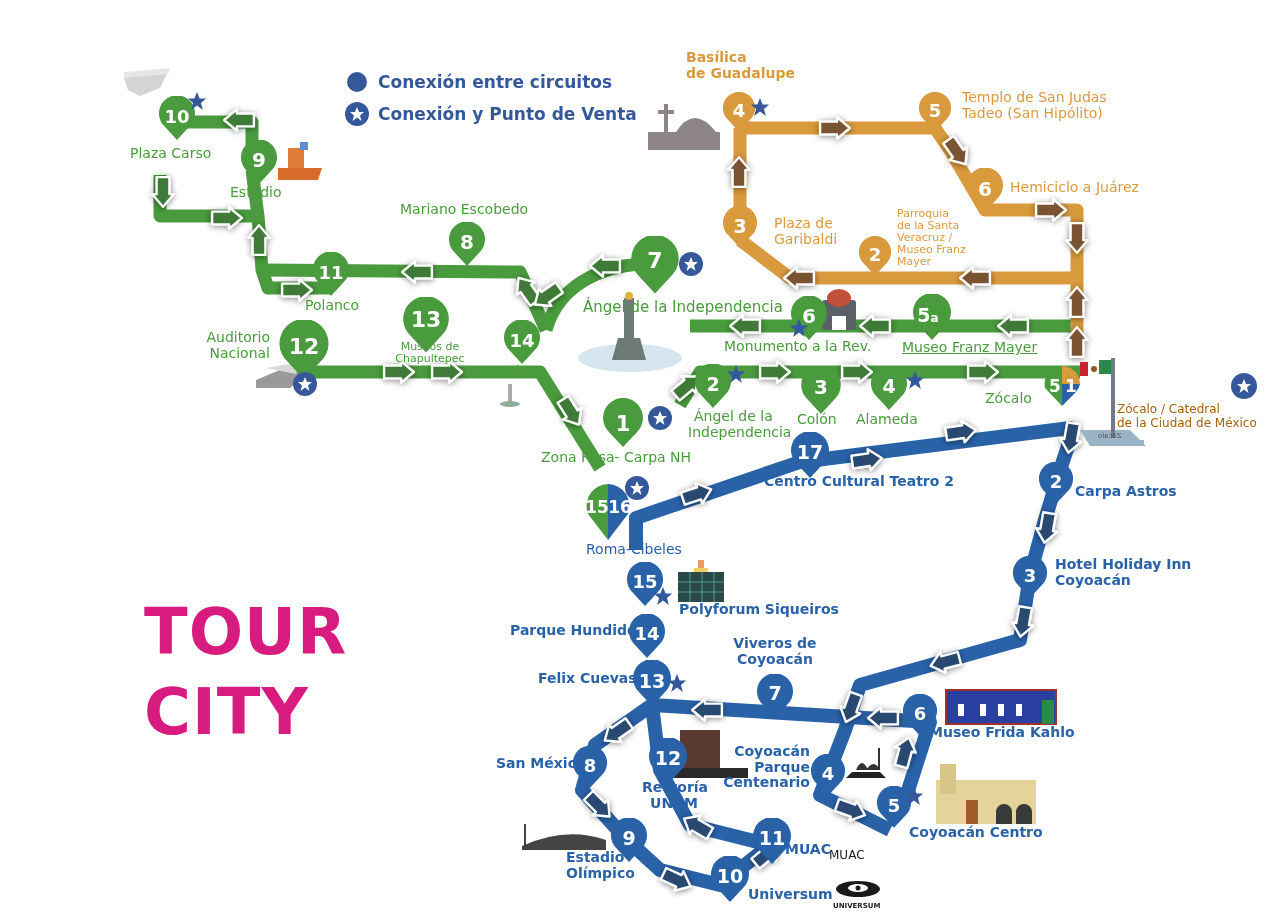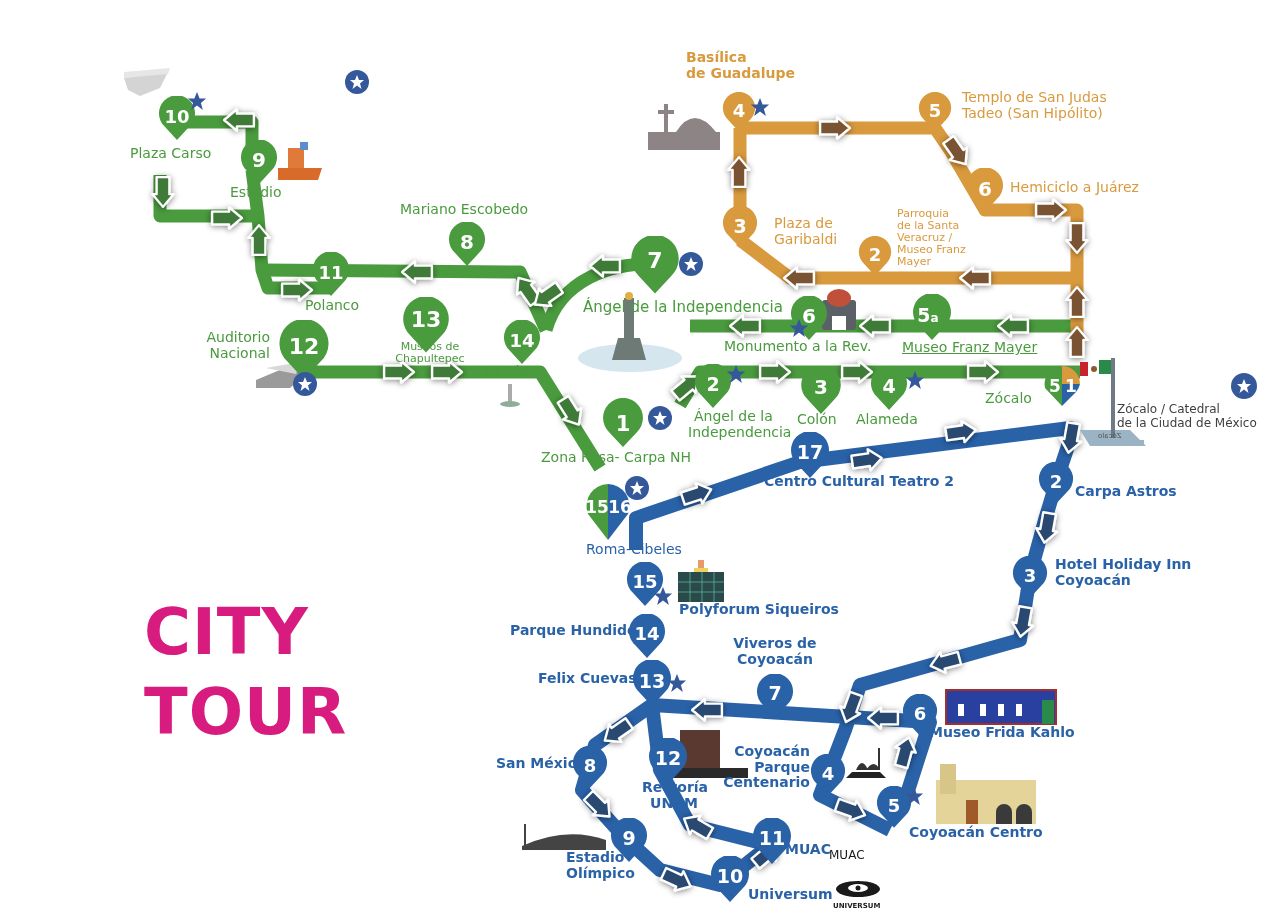--- a/index.html
+++ b/index.html
@@ -324,31 +324,40 @@
     <text x="772" y="845" font-size="19">11</text>
     <text x="730" y="883" font-size="19">10</text>
     <text x="597" y="513" font-size="17">15</text>
     <text x="620" y="513" font-size="17">16</text>
   </g>
 </svg>
 
 <div class="legend">
   <div class="legend-row">
     <span class="ico">
+        <svg width="22" height="22">
+          <circle cx="11" cy="11" r="10" fill="#34589a"></circle>
+        </svg>
+      </span>
+    <span class="txt bold">Conexión entre circuitos</span>
+  </div>
+  <div class="legend-row">
+    <span class="ico">
         <svg width="26" height="26" viewBox="-13 -13 26 26">
           <circle r="12" fill="#34589a"></circle>
           <path d="M0,-7 L2,-2 L7,-2 L3,1.5 L4.5,7 L0,3.5 L-4.5,7 L-3,1.5 L-7,-2 L-2,-2 Z" fill="#ffffff"></path>
         </svg>
       </span>
+    <span class="txt bold">Conexión y Punto de Venta</span>
   </div>
 </div>
 
 <div class="title">
+  <div>TOUR</div>
   <div>CITY</div>
-  <div>TOUR</div>
 </div>
 
 <div class="lbl g" style="left:130px;top:146px;">Plaza Carso</div>
 <div class="lbl g" style="left:230px;top:185px;">Estadio</div>
 <div class="lbl g" style="left:400px;top:202px;">Mariano Escobedo</div>
 <div class="lbl g" style="left:305px;top:298px;">Polanco</div>
 <div class="lbl g right" style="left:196px;top:330px;width:74px;">
   <div>Auditorio</div>
   <div>Nacional</div>
 </div>
@@ -383,21 +392,21 @@
   <div>Garibaldi</div>
 </div>
 <div class="lbl o small" style="left:897px;top:208px;line-height:1.08;">
   <div>Parroquia</div>
   <div>de la Santa</div>
   <div>Veracruz /</div>
   <div>Museo Franz</div>
   <div>Mayer</div>
 </div>
 
-<div class="lbl" style="left:1117px;top:403px;color:#404040;font-size:12px;line-height:1.15;">
+<div class="lbl" style="left:1117px;top:403px;color:#a16207;font-size:12px;line-height:1.15;">
   <div>Zócalo / Catedral</div>
   <div>de la Ciudad  de México</div>
 </div>
 <div class="lbl b" style="left:764px;top:474px;">Centro Cultural Teatro 2</div>
 <div class="lbl" style="left:586px;top:542px;color:#2a62a8;font-size:14px;">Roma-Cibeles</div>
 <div class="lbl b" style="left:1075px;top:484px;">Carpa Astros</div>
 <div class="lbl b" style="left:1055px;top:557px;">
   <div>Hotel Holiday Inn</div>
   <div>Coyoacán</div>
 </div>

